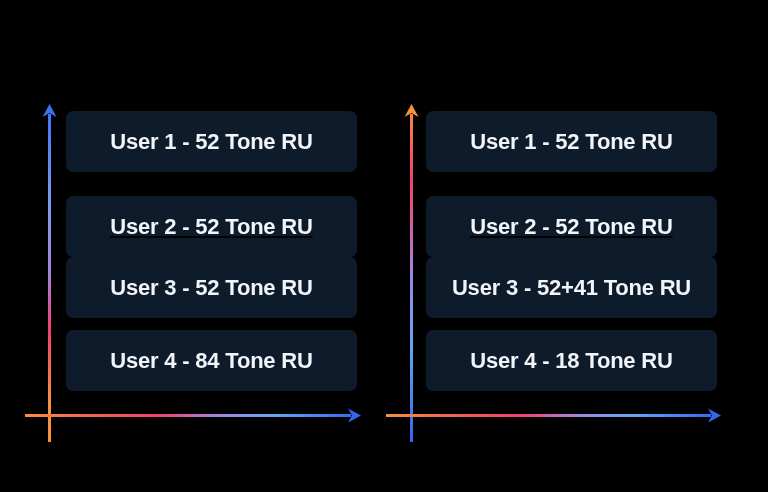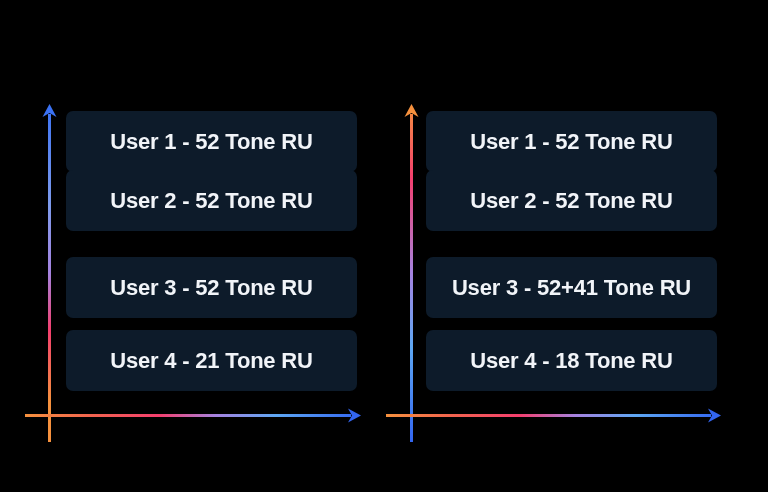--- a/index.html
+++ b/index.html
@@ -36,21 +36,21 @@
   .user-box span {
     color: #F1F4F8;
     font-size: 22px;
     font-weight: bold;
     letter-spacing: -0.2px;
     white-space: nowrap;
   }
   .col-left  { left: 66px; }
   .col-right { left: 426px; }
   .row0 { top: 111px; text-align: center; }
-  .row1 { top: 170px; }
+  .row1 { top: 196px; text-decoration: underline; }
   .row2 { top: 257px; }
   .row3 { top: 330px; }
 </style>
 </head>
 <body>
 
 <div class="canvas">
 
   <svg class="axes-layer" width="768" height="492" viewBox="0 0 768 492" xmlns="http://www.w3.org/2000/svg">
     <defs>
@@ -105,21 +105,21 @@
   <div class="user-box col-left row0">
     <span>User 1 - 52 Tone RU</span>
   </div>
   <div class="user-box col-left row1">
     <span>User 2 - 52 Tone RU</span>
   </div>
   <div class="user-box col-left row2">
     <span>User 3 - 52 Tone RU</span>
   </div>
   <div class="user-box col-left row3">
-    <span>User 4 - 21 Tone RU</span>
+    <span>User 4 - 84 Tone RU</span>
   </div>
 
   <div class="user-box col-right row0">
     <span>User 1 - 52 Tone RU</span>
   </div>
   <div class="user-box col-right row1">
     <span>User 2 - 52 Tone RU</span>
   </div>
   <div class="user-box col-right row2">
     <span>User 3 - 52+41 Tone RU</span>

